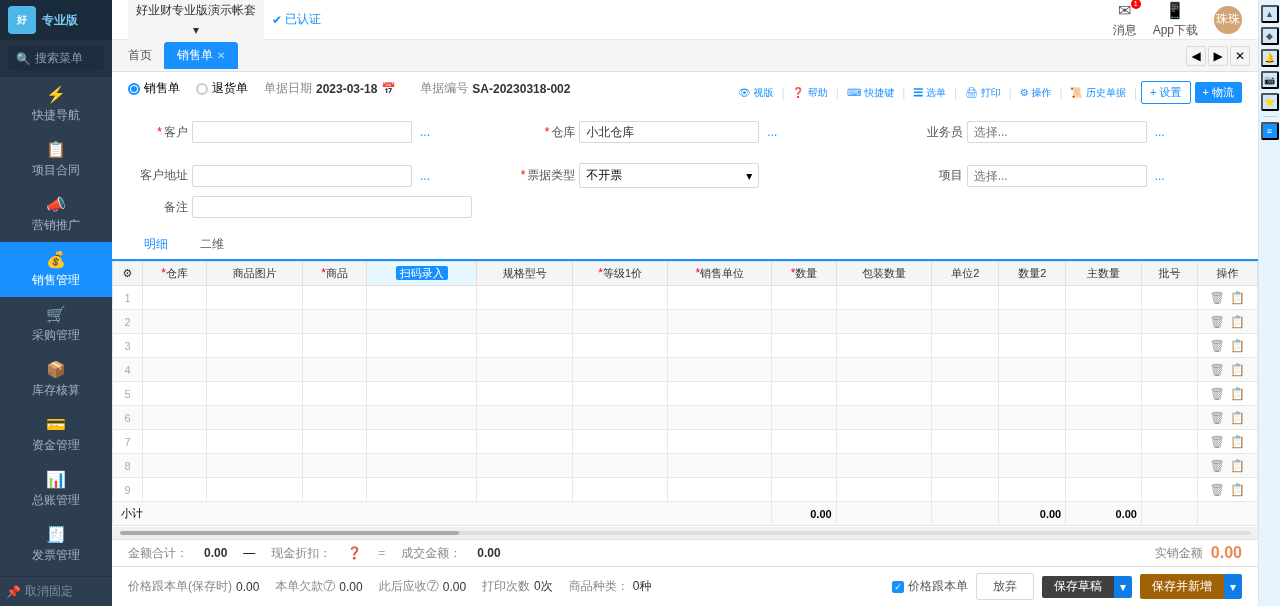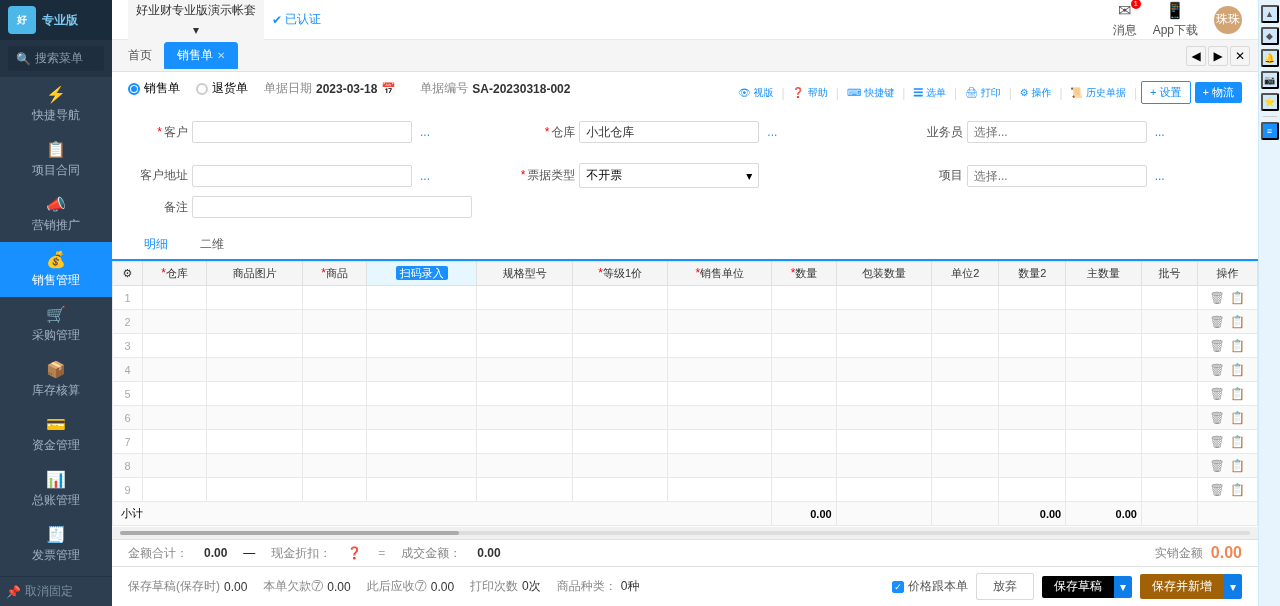--- a/index.html
+++ b/index.html
@@ -105,21 +105,21 @@
     .actual-amount-value { color: #e85; font-size: 16px; font-weight: bold; }
     
     .footer-bar { background: #fff; padding: 6px 16px; border-top: 1px solid #e0e0e0; display: flex; align-items: center; gap: 16px; flex-shrink: 0; }
     .footer-item { display: flex; align-items: center; gap: 4px; color: #888; }
     .footer-value { color: #333; }
     .footer-right { margin-left: auto; display: flex; gap: 8px; align-items: center; }
     .checkbox-label { display: flex; align-items: center; gap: 4px; cursor: pointer; color: #555; }
     .checkbox-box { width: 12px; height: 12px; border: 1px solid #1890ff; background: #1890ff; border-radius: 2px; display: flex; align-items: center; justify-content: center; }
     .checkbox-check { color: white; font-size: 9px; }
     .btn-abandon { background: #fff; border: 1px solid #d9d9d9; color: #555; padding: 4px 16px; border-radius: 2px; cursor: pointer; }
-    .btn-save-draft { background: #000000; color: #fff; border: none; padding: 0 12px; border-radius: 2px 0 0 2px; cursor: pointer; display: flex; align-items: center; gap: 4px; }
+    .btn-save-draft { background: #404040; color: #fff; border: none; padding: 0 12px; border-radius: 2px 0 0 2px; cursor: pointer; display: flex; align-items: center; gap: 4px; }
     .btn-save-draft-arrow { background: #0e7de8; color: #fff; border: none; padding: 4px 6px; border-radius: 0 2px 2px 0; cursor: pointer; }
     .btn-save-new { background: #a16207; color: #fff; border: none; padding: 4px 12px; border-radius: 2px 0 0 2px; cursor: pointer; display: flex; align-items: center; gap: 4px; }
     .btn-save-new-arrow { background: #0e7de8; color: #fff; border: none; padding: 4px 6px; border-radius: 0 2px 2px 0; cursor: pointer; }
     .blue-highlight { background: #1890ff; color: white; padding: 1px 4px; border-radius: 2px; font-size: 11px; }
     
     
     .right-panel { width: 22px; background: #e8f4fd; display: flex; flex-direction: column; align-items: center; padding: 4px 0; gap: 2px; border-left: 1px solid #d0e8f8; flex-shrink: 0; }
     .right-panel-btn { width: 18px; height: 18px; background: #d0e8fb; border-radius: 2px; display: flex; align-items: center; justify-content: center; cursor: pointer; margin: 1px 0; color: #555; font-size: 9px; }
     .right-panel-btn.active { background: #1890ff; color: white; }
     .right-panel-sep { width: 14px; height: 1px; background: #ccc; margin: 2px 0; }
@@ -585,21 +585,21 @@
       <span class="summary-value">0.00</span>
     </div>
     <div class="summary-right">
       <span class="actual-amount-label">实销金额</span>
       <span class="actual-amount-value">0.00</span>
     </div>
   </div>
 
   <div class="footer-bar">
     <div class="footer-item">
-      <span class="summary-label">保存草稿(保存时)</span>
+      <span class="summary-label">价格跟本单(保存时)</span>
       <span class="footer-value">0.00</span>
     </div>
     <div class="footer-item">
       <span class="summary-label">本单欠款⑦</span>
       <span class="footer-value">0.00</span>
     </div>
     <div class="footer-item">
       <span class="summary-label">此后应收⑦</span>
       <span class="footer-value">0.00</span>
     </div>

